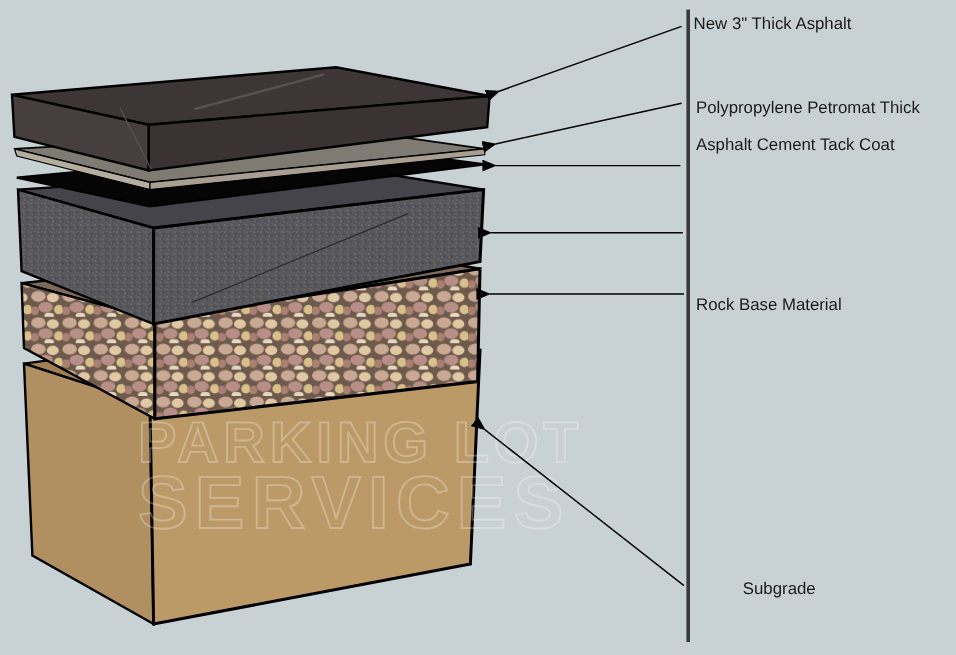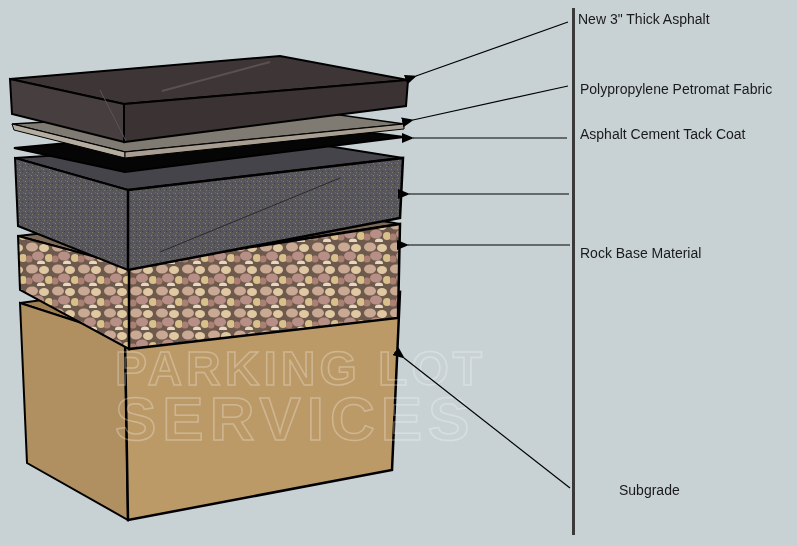--- a/index.html
+++ b/index.html
@@ -97,17 +97,17 @@
       <line x1="567" y1="138" x2="413" y2="138" marker-end="url(#arrow)"></line>
       <line x1="569" y1="194" x2="409" y2="194" marker-end="url(#arrow)"></line>
       <line x1="570" y1="245" x2="408" y2="245" marker-end="url(#arrow)"></line>
       <line x1="570" y1="488" x2="404" y2="358" marker-end="url(#arrow)"></line>
     </g>
   </svg>
 
   <div class="vline"></div>
 
   <span class="label" style="left:578px; top:11px;">New 3" Thick Asphalt</span>
-  <span class="label" style="left:580px; top:81px;">Polypropylene Petromat Fabric</span>
-  <span class="label" style="left:580px; top:126px;">Asphalt Cement Tack Coat</span>
+  <span class="label" style="left:580px; top:81px;">Polypropylene Petromat Thick</span>
+  <span class="label" style="left:580px; top:112px;">Asphalt Cement Tack Coat</span>
   <span class="label" style="left:580px; top:245px;">Rock Base Material</span>
   <span class="label" style="left:581px; top:482px;margin-left:38px;">Subgrade</span>
 </div>
 
 </body></html>

